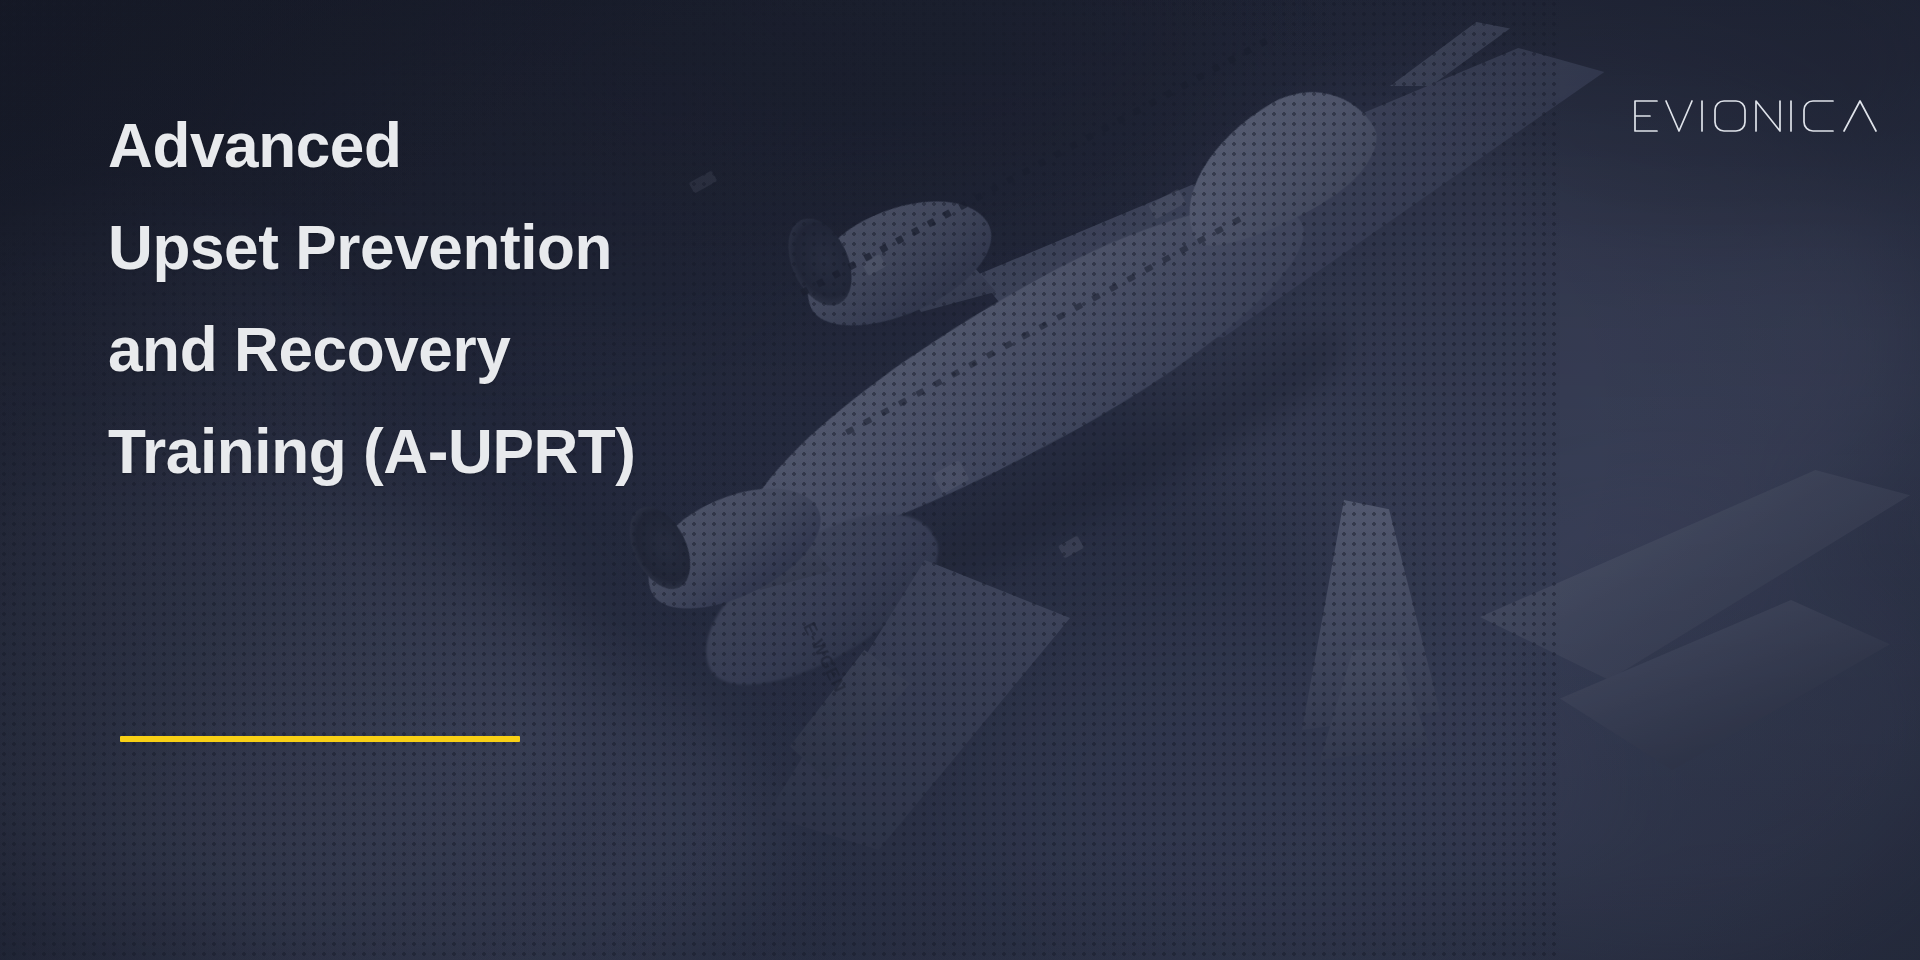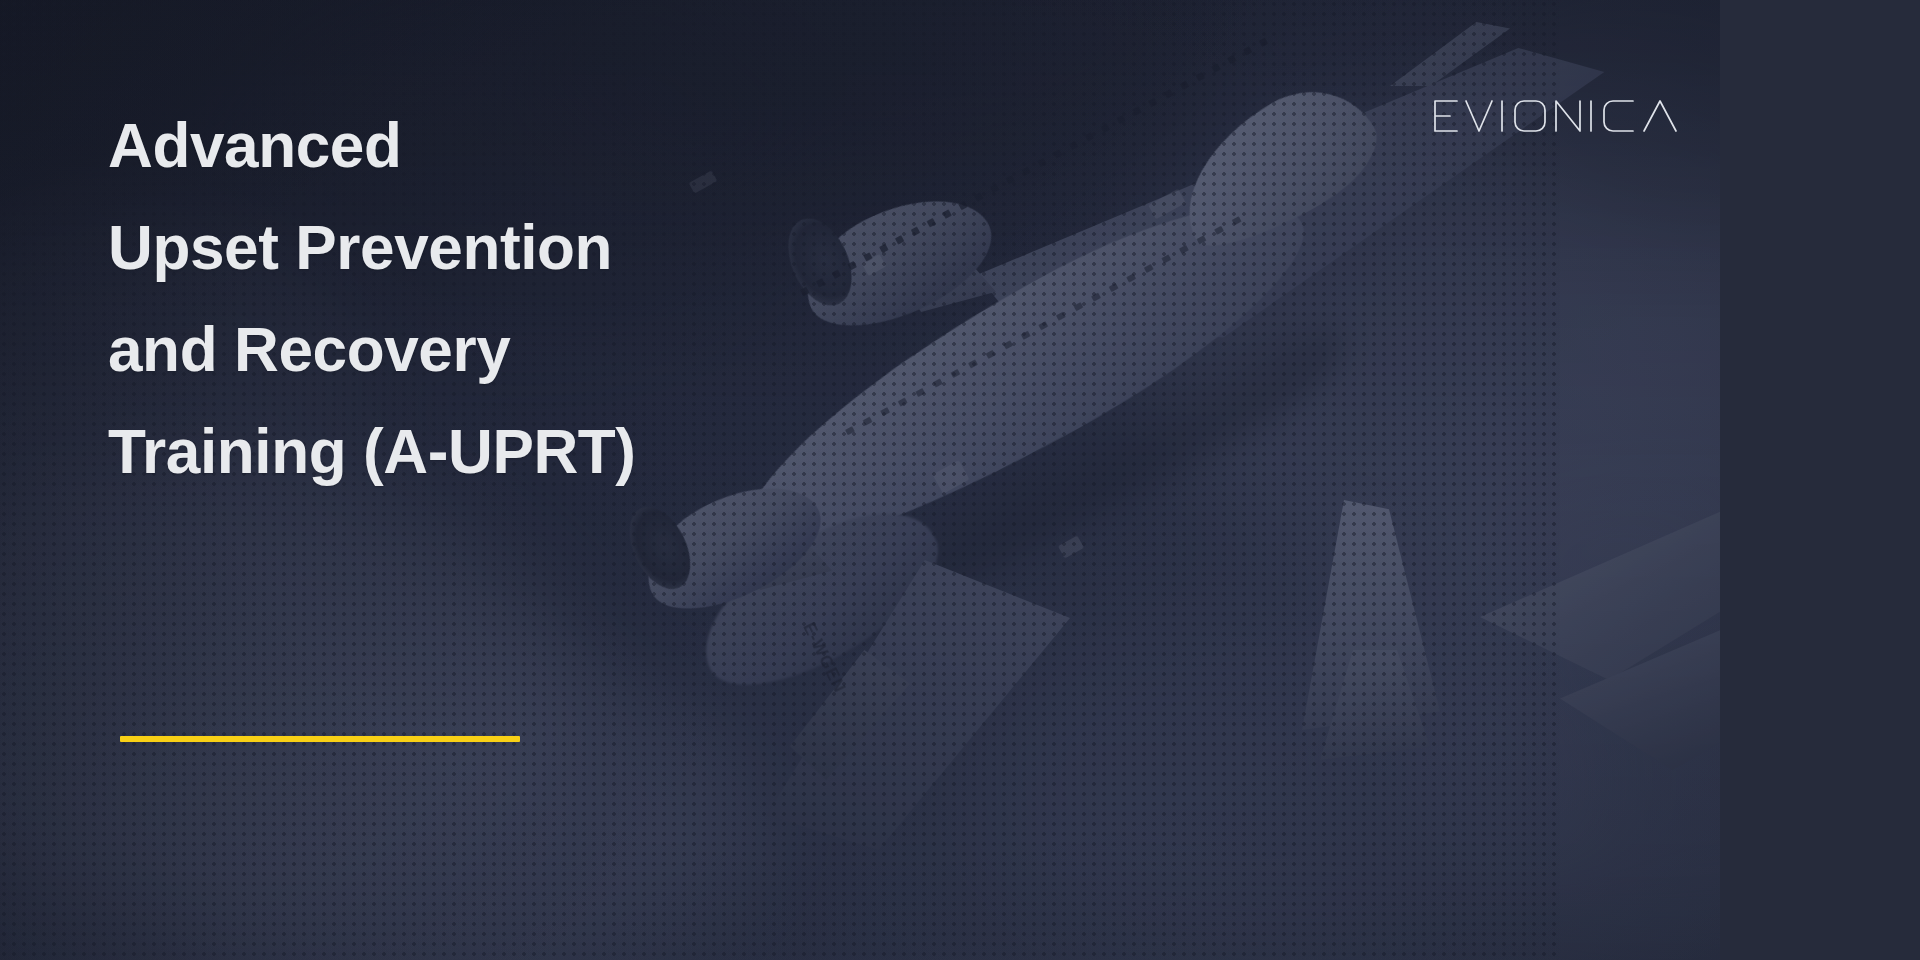--- a/index.html
+++ b/index.html
@@ -8,21 +8,21 @@
   html, body {
     width: 1920px;
     height: 960px;
     overflow: hidden;
     background: #262b3b;
     font-family: "Liberation Sans", sans-serif;
   }
 
   #banner {
     position: relative;
-    width: 1720px;
+    width: 1920px;
     height: 960px;
     overflow: hidden;
     background: #2b3145;
     padding-left: 40px;
   }
 
   
 
   .photo-layer {
     position: absolute;

